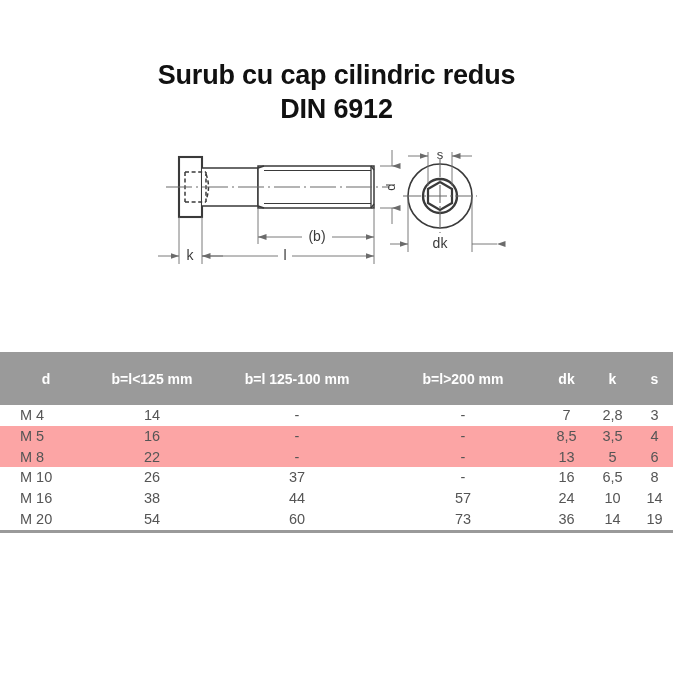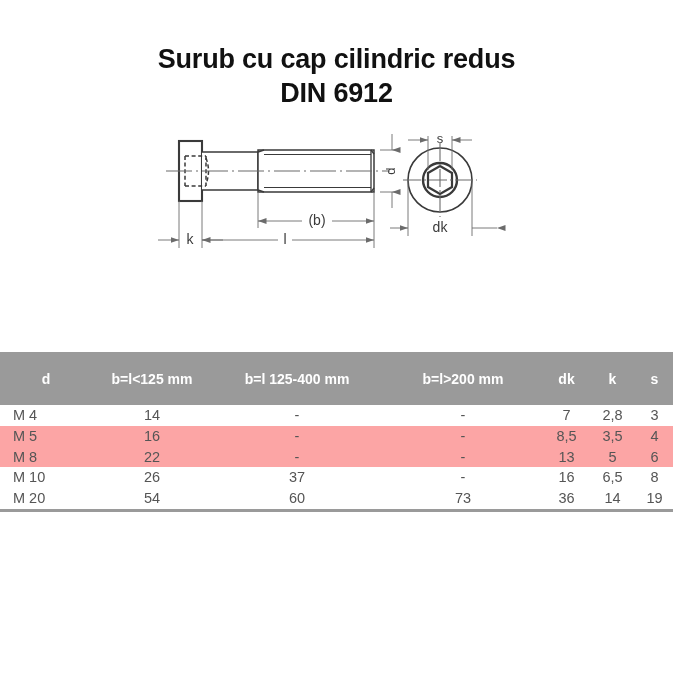--- a/index.html
+++ b/index.html
@@ -12,21 +12,21 @@
     height: 673px;
     font-family: "Liberation Sans", sans-serif;
     color: #4a4a4a;
     overflow: hidden;
     position: relative;
   }
 
   
   #title-block {
     text-align: center;
-    padding-top: 42px;
+    padding-top: 58px;
   }
   #title-block .title-line {
     font-size: 27px;
     font-weight: bold;
     color: #111111;
     line-height: 34px;
     letter-spacing: -0.2px;
   }
 
   
@@ -77,21 +77,21 @@
     white-space: nowrap;
   }
   table#spec-table tbody tr.odd-row {
     background: #ffffff;
   }
   table#spec-table tbody tr.even-row {
     background: #fca5a5;
   }
   table#spec-table tbody td.col-d {
     text-align: left;
-    padding-left: 13px;
+    padding-left: 20px;
   }
   
   col.c0 { width: 92px; }
   col.c1 { width: 120px; }
   col.c2 { width: 170px; }
   col.c3 { width: 162px; }
   col.c4 { width: 45px; }
   col.c5 { width: 47px; }
   col.c6 { width: 37px; }
   #table-bottom-rule {
@@ -224,21 +224,21 @@
         <col class="c2">
         <col class="c3">
       <col class="c4">
         <col class="c5">
         <col class="c6">
     </colgroup>
     <thead>
       <tr>
         <th>d</th>
         <th>b=l&lt;125 mm</th>
-        <th>b=l 125-400 mm</th>
+        <th>b=l 125-100 mm</th>
         <th>b=l&gt;200 mm</th>
         <th>dk</th>
         <th>k</th>
         <th>s</th>
       </tr>
     </thead>
     <tbody id="spec-table-body">
         <tr class="odd-row">
           <td class="col-d">M 4</td>
           <td>14</td>
@@ -269,20 +269,29 @@
         <tr class="odd-row">
           <td class="col-d">M 10</td>
           <td>26</td>
           <td>37</td>
           <td>-</td>
           <td>16</td>
           <td>6,5</td>
           <td>8</td>
         </tr>
         <tr class="odd-row">
+          <td class="col-d">M 16</td>
+          <td>38</td>
+          <td>44</td>
+          <td>57</td>
+          <td>24</td>
+          <td>10</td>
+          <td>14</td>
+        </tr>
+        <tr class="odd-row">
           <td class="col-d">M 20</td>
           <td>54</td>
           <td>60</td>
           <td>73</td>
           <td>36</td>
           <td>14</td>
           <td>19</td>
         </tr>
       </tbody>
   </table>

